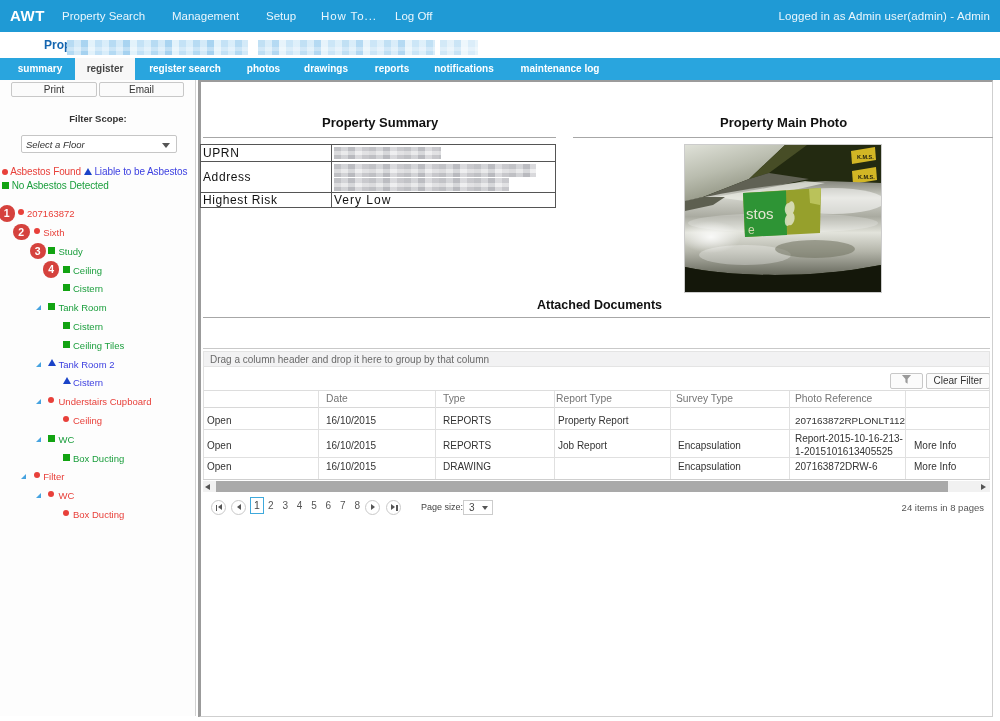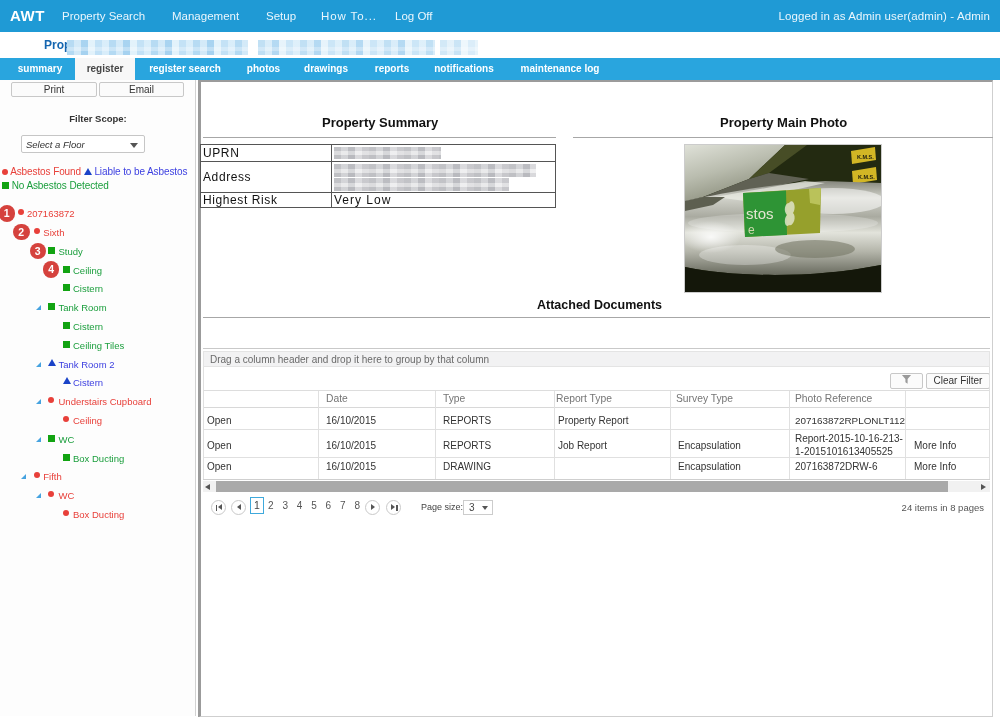--- a/index.html
+++ b/index.html
@@ -24,21 +24,21 @@
 
 
 #tabs { position:absolute; left:0; top:58px; width:1000px; height:22px; background:#29a5de; }
 #tabs .tab { position:absolute; top:0; height:22px; line-height:22px; font-size:10px; font-weight:bold; color:#fff; text-align:center; }
 #tabs .tab.active { background:#f7f7f7; color:#454545; }
 
 
 #sidebar { position:absolute; left:0; top:80px; width:196px; height:636px; background:#fdfdfd; border-right:1px solid #d2d2d2; }
 .btn { position:absolute; height:15px; background:#fbfbfb; border:1px solid #c8c8c8; border-radius:2px; font-size:10px; color:#333; text-align:center; line-height:13px; }
 #filterlbl { position:absolute; left:0; width:196px; top:33px; text-align:center; font-size:9.5px; font-weight:bold; color:#333; }
-#floorsel { position:absolute; left:21px; top:55px; width:124px; height:18px; background:#fff; border:1px solid #c6c6c6; border-radius:2px; }
+#floorsel { position:absolute; left:21px; top:55px; width:156px; height:18px; background:#fff; border:1px solid #c6c6c6; border-radius:2px; }
 #floorsel .ph { position:absolute; left:4px; top:3px; font-style:italic; font-size:9.5px; color:#333; }
 #floorsel .car { position:absolute; right:6px; top:7px; width:0; height:0; border-left:4px solid transparent; border-right:4px solid transparent; border-top:5px solid #555; }
 .legend { position:absolute; font-size:10px; white-space:nowrap; letter-spacing:-0.1px; }
 .dot { display:inline-block; width:6px; height:6px; border-radius:50%; background:#e8403a; }
 .sq { display:inline-block; width:7px; height:7px; background:#12a312; }
 .tri { display:inline-block; width:0; height:0; border-left:4px solid transparent; border-right:4px solid transparent; border-bottom:7.5px solid #1a43c8; }
 
 
 .trow { position:absolute; height:19px; font-size:9.5px; white-space:nowrap; }
 .trow .exp { position:absolute; width:0; height:0; border-left:5.5px solid transparent; border-bottom:5.5px solid #46a3e0; top:7px; }
@@ -171,21 +171,21 @@
         <span class="ic sq" style="left:48.0px;"></span>
         <span class="txt green" style="left:58.5px;">WC</span>
       </div>
     <div class="trow" style="left:0; top:368.6px; width:196px;">
         <span class="ic sq" style="left:63.0px;"></span>
         <span class="txt green" style="left:73.0px;">Box Ducting</span>
       </div>
     <div class="trow" style="left:0; top:387.4px; width:196px;">
         <span class="exp" style="left:21.0px;"></span>
         <span class="ic dot" style="left:33.5px;"></span>
-        <span class="txt red" style="left:43.3px;">Fifth</span>
+        <span class="txt red" style="left:43.3px;">Filter</span>
       </div>
     <div class="trow" style="left:0; top:406.2px; width:196px;">
         <span class="exp" style="left:35.5px;"></span>
         <span class="ic dot" style="left:48.0px;"></span>
         <span class="txt red" style="left:58.5px;">WC</span>
       </div>
     <div class="trow" style="left:0; top:425.0px; width:196px;">
         <span class="ic dot" style="left:63.0px;"></span>
         <span class="txt red" style="left:73.0px;">Box Ducting</span>
       </div>

